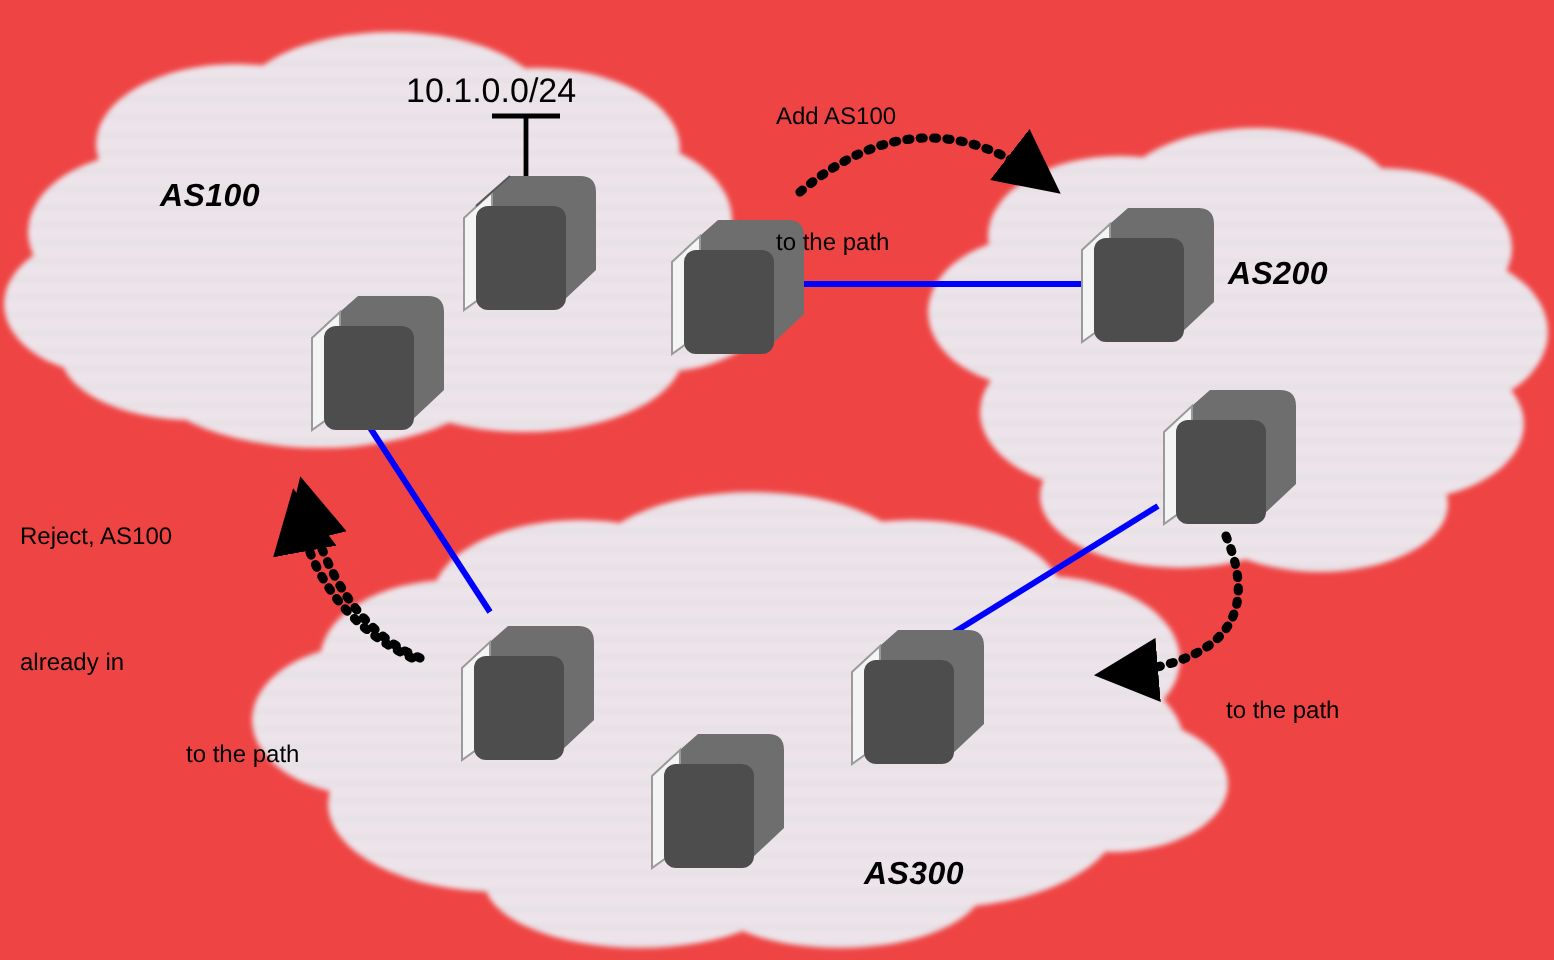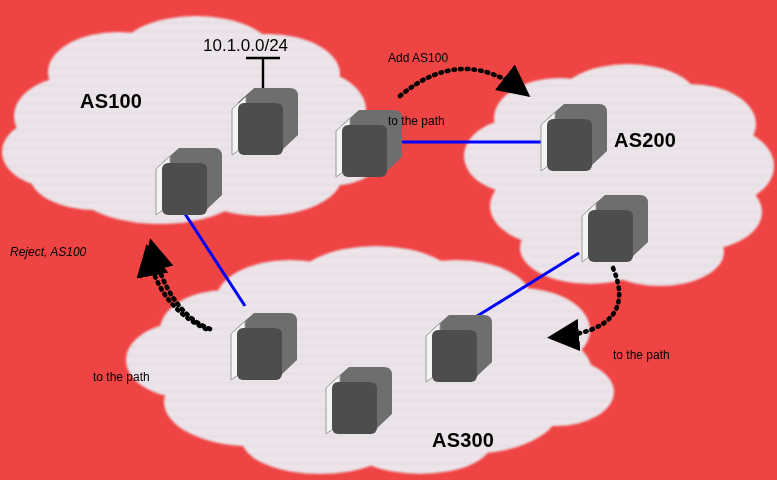--- a/index.html
+++ b/index.html
@@ -17,21 +17,21 @@
 
   
   .vec{position:absolute;left:0;top:0;width:777px;height:480px;}
 
   
   .router{position:absolute;width:0;height:0;}
   .router svg{position:absolute;left:0;top:0;overflow:visible;}
 
   
   .lbl{position:absolute;white-space:pre;color:#000;}
-  .as-lbl{font-size:20px;font-weight:bold;letter-spacing:.2px;}
+  .as-lbl{font-size:16px;font-weight:bold;letter-spacing:.2px;font-style:italic;}
   .note{font-size:12px;font-weight:normal;line-height:21px;}
   .prefix{font-size:17px;font-weight:normal;}
 </style>
 </head>
 <body>
 
 <div id="stage">
 
   <div class="cloud-layer">
     <svg width="777" height="480" viewBox="0 0 777 480" aria-hidden="true">
@@ -216,22 +216,23 @@
   </div>
 
   <div class="lbl note" style="left:613px;top:303px;">
     <div>to the path</div>
   </div>
 
   <div class="lbl note" style="left:93px;top:325px;">
     <div>to the path</div>
   </div>
 
-  <div class="lbl note" style="left:10px;top:200px;font-style:italic;">
+  <div class="lbl note" style="left:10px;top:216px;">
     <div>Reject, AS100</div>
+    <div>already in</div>
   </div>
 
   <svg class="vec" width="777" height="480" viewBox="0 0 777 480">
     <defs>
       <marker id="ahead2" viewBox="0 0 12 12" refX="9" refY="6" markerWidth="7" markerHeight="7" orient="auto-start-reverse">
         <path d="M0 0 L12 6 L0 12 z" fill="#000"></path>
       </marker>
     </defs>
     <path d="M206 329 Q158 306 148 252" stroke="#000" stroke-width="4.6" fill="none" stroke-linecap="round" stroke-dasharray="1.5 5.2" marker-end="url(#ahead2)"></path>
   </svg>

